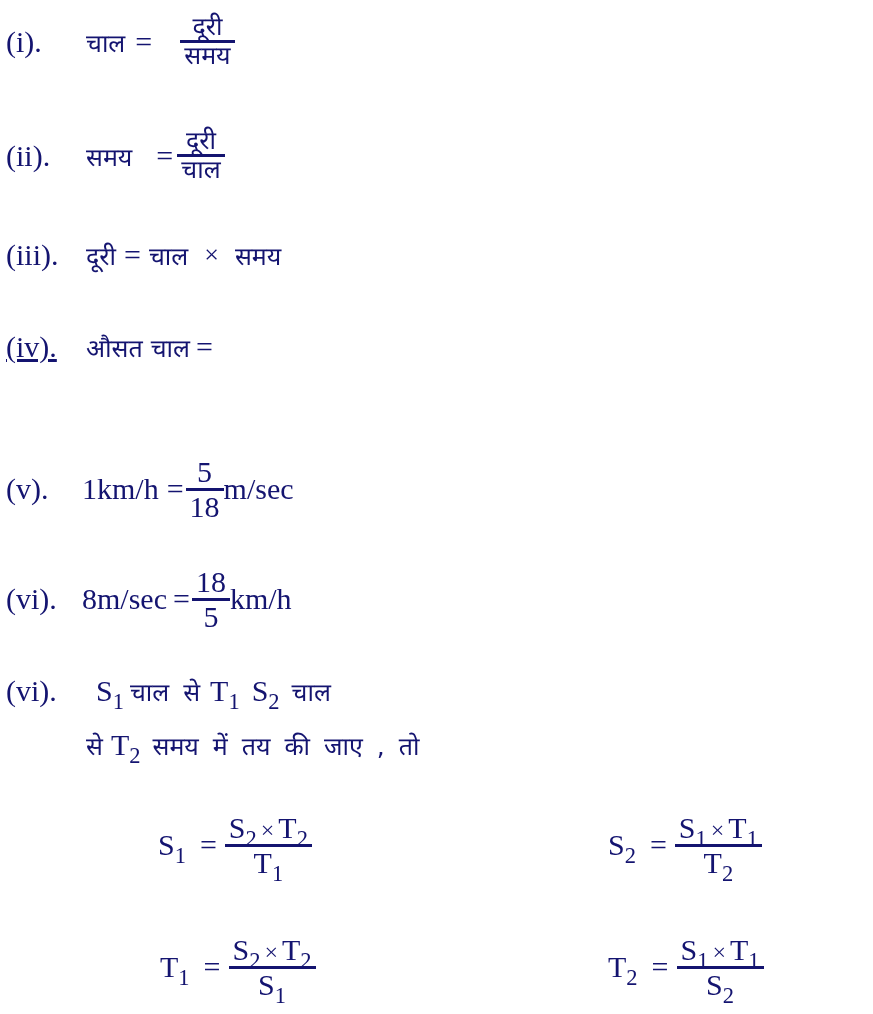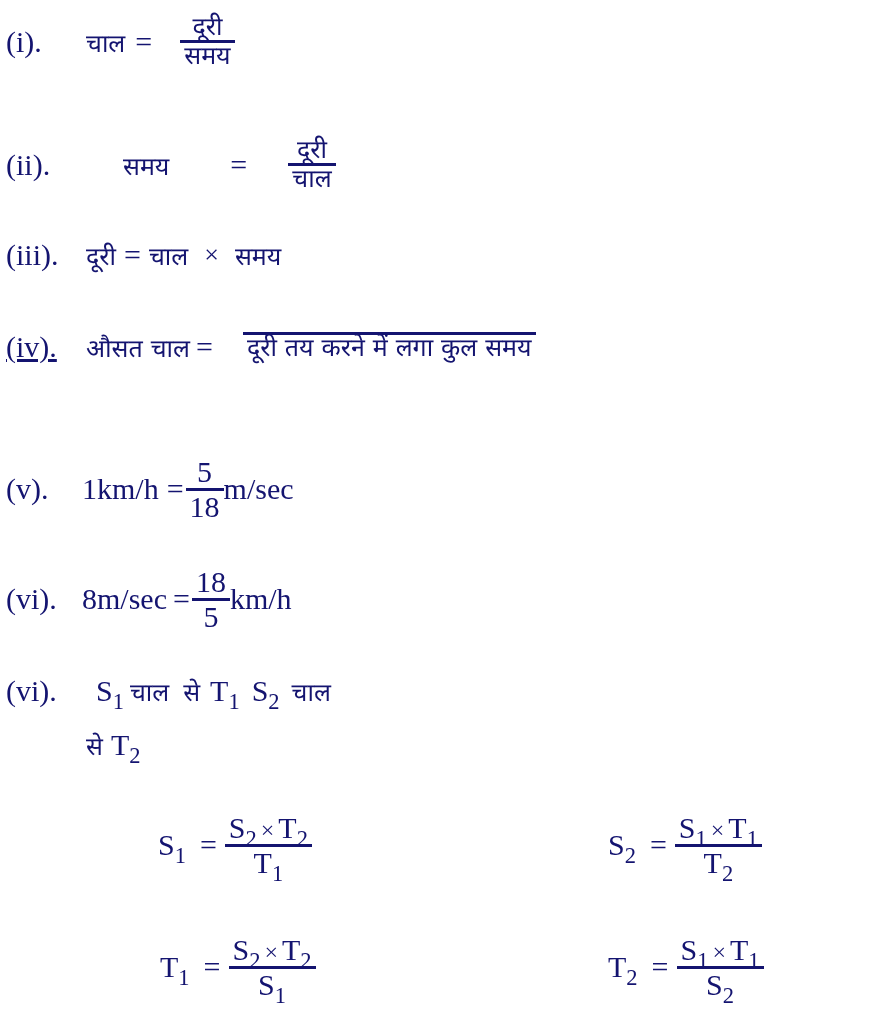--- a/index.html
+++ b/index.html
@@ -26,21 +26,21 @@
   <span class="label" style="width:80px;">(i).</span>
   <span class="deva" style="margin-left:0;">चाल</span>
   <span class="serif" style="margin:0 28px 0 10px;">=</span>
   <span class="frac deva">
     <span class="num">दूरी</span>
     <span class="bar"></span>
     <span class="den">समय</span>
   </span>
 </div>
 
-<div class="abs row" style="left:6px; top:137px;gap:37px;">
+<div class="abs row" style="left:6px; top:128px;">
   <span class="label" style="width:80px;">(ii).</span>
   <span class="deva">समय</span>
   <span class="serif" style="margin:0 4px 0 24px;">=</span>
   <span class="frac deva">
     <span class="num">दूरी</span>
     <span class="bar"></span>
     <span class="den">चाल</span>
   </span>
 </div>
 
@@ -52,21 +52,20 @@
   <span class="serif" style="margin:0 16px; font-size:26px;">×</span>
   <span class="deva">समय</span>
 </div>
 
 <div class="abs row" style="left:6px; top:330px;">
   <span class="label" style="width:80px;text-decoration:underline;">(iv).</span>
   <span class="deva">औसत चाल</span>
   <span class="serif" style="margin:0 30px 0 6px;">=</span>
   <span class="frac deva">
     <span class="bar"></span>
-    <span class="den">दूरी तय करने में लगा कुल समय</span>
   </span>
 </div>
 
 <div class="abs row" style="left:6px; top:456px;">
   <span class="label" style="width:76px;">(v).</span>
   <span class="serif">1km/h</span>
   <span class="serif" style="margin:0 2px 0 8px;">=</span>
   <span class="frac serif">
     <span class="num">5</span>
     <span class="bar"></span>
@@ -92,20 +91,21 @@
   <span class="serif" style="margin:0 6px 0 10px;"><span>S</span><sub>1</sub></span>
   <span class="deva" style="word-spacing:6px;">चाल से</span>
   <span class="serif" style="margin:0 2px 0 10px;"><span>T</span><sub>1</sub></span>
   <span class="serif" style="margin:0 12px 0 10px;"><span>S</span><sub>2</sub></span>
   <span class="deva">चाल</span>
 </div>
 
 <div class="abs row" style="left:86px; top:728px;">
   <span class="deva">से</span>
   <span class="serif" style="margin:0 12px 0 8px;"><span>T</span><sub>2</sub></span>
+  <span class="deva" style="word-spacing:6px;">समय में तय की जाए , तो</span>
 </div>
 
 <div class="abs row serif" style="left:158px; top:812px;">
   <span><span>S</span><sub>1</sub></span>
   <span style="margin:0 8px 0 14px;">=</span>
   <span class="frac">
     <span class="num"><span>S</span><sub>2</sub><span class="times">×</span><span>T</span><sub>2</sub></span>
     <span class="bar"></span>
     <span class="den"><span>T</span><sub>1</sub></span>
   </span>

